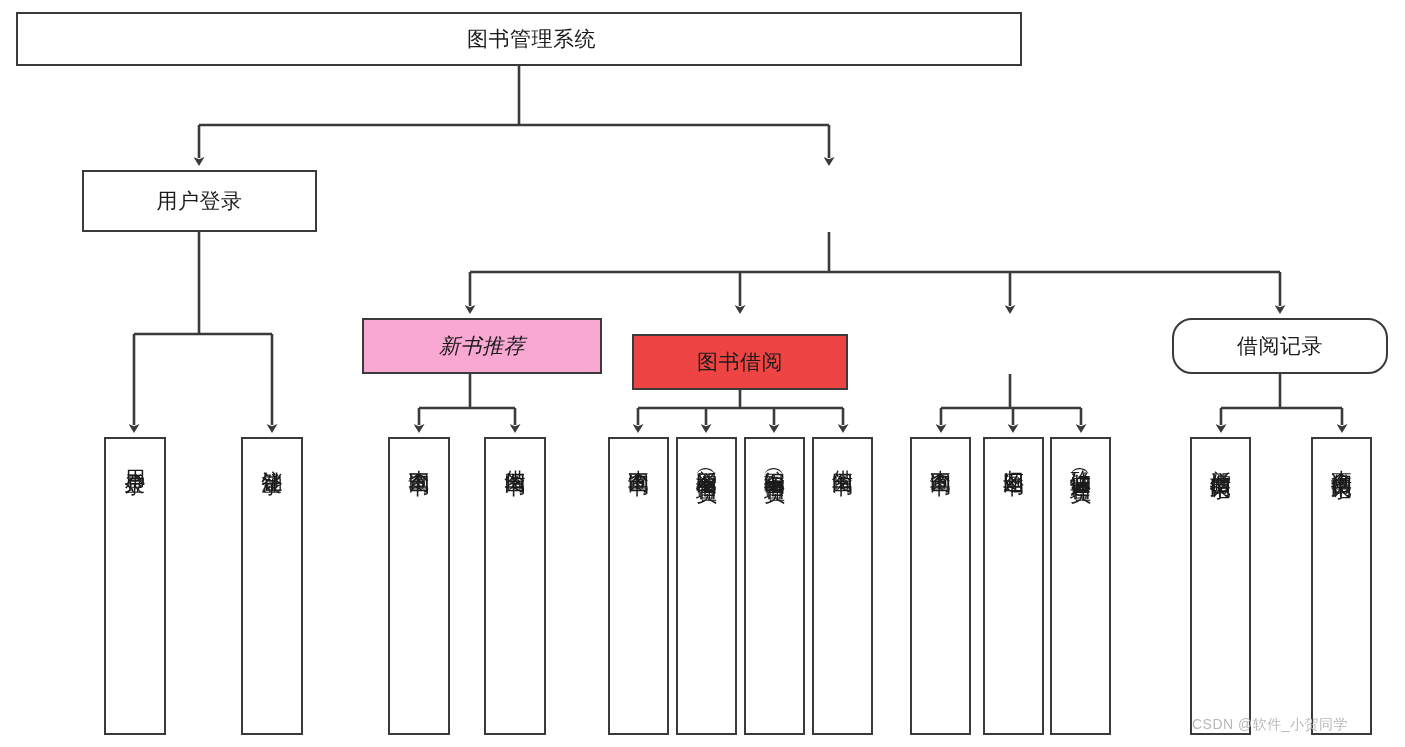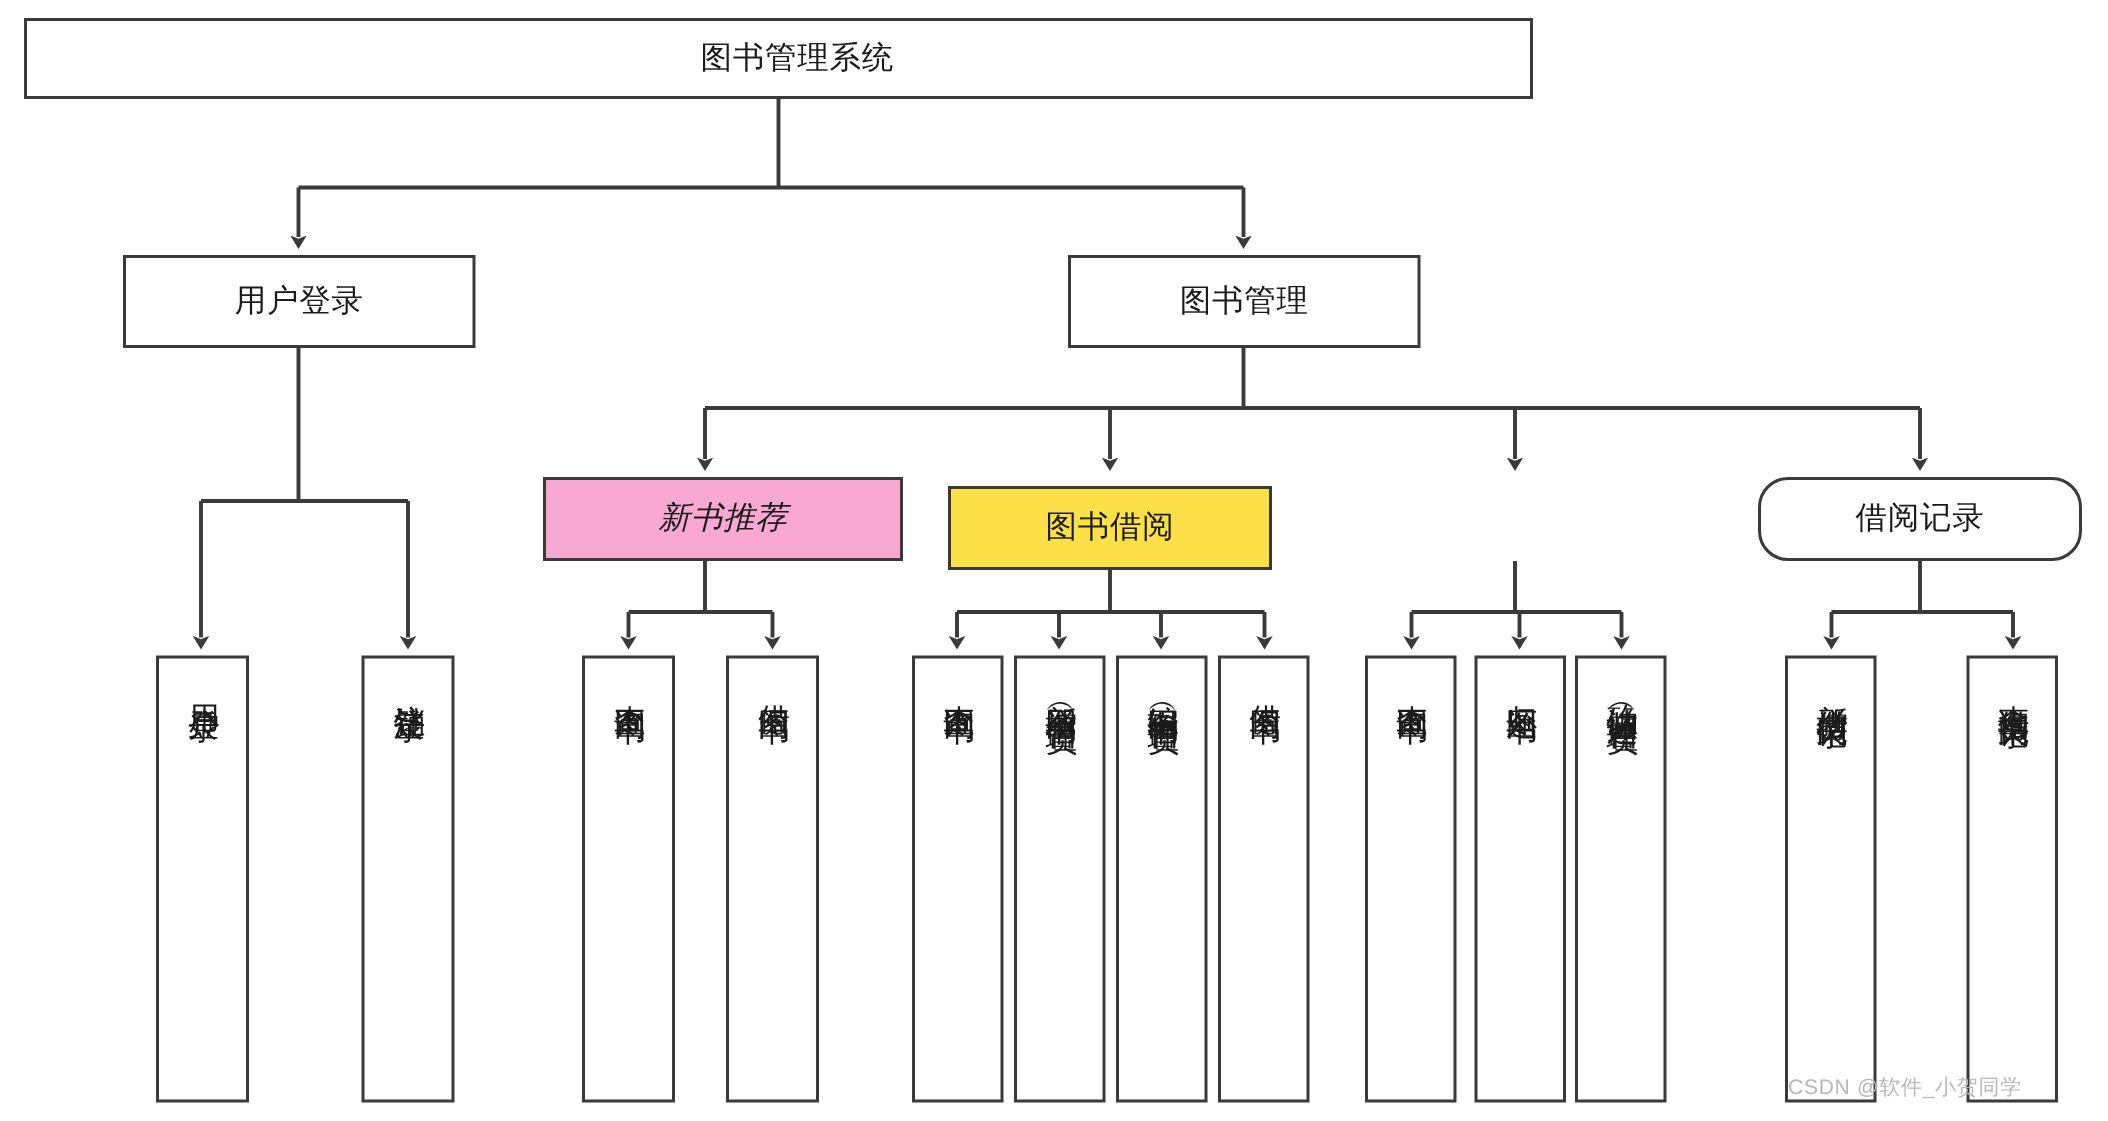--- a/index.html
+++ b/index.html
@@ -124,28 +124,25 @@
     </g>
   </svg>
 
   <div class="node horiz" style="left: 16px; top: 12px; width: 1006px; height: 54px; border-color: rgb(58, 58, 58); background: rgb(255, 255, 255); padding-left: 25px;">
     <span class="label" style="color: rgb(27, 27, 27);">图书管理系统</span>
   </div>
 
   <div class="node horiz" style="left: 82px; top: 170px; width: 235px; height: 62px; border-color: rgb(58, 58, 58); background: rgb(255, 255, 255);">
     <span class="label" style="color: rgb(27, 27, 27);">用户登录</span>
   </div>
-  <div class="node horiz" style="left: 712px; top: 170px; width: 235px; height: 62px; border-color: rgb(58, 58, 58); background: rgb(255, 255, 255);">
-    <span class="label" style="color: rgb(27, 27, 27);">图书管理</span>
-  </div>
 
   <div class="node horiz" style="left: 362px; top: 318px; width: 240px; height: 56px; border-color: rgb(58, 58, 58); background: #f9a8d4; font-style: italic;">
     <span class="label" style="color: rgb(27, 27, 27);">新书推荐</span>
   </div>
-  <div class="node horiz" style="left: 632px; top: 324px; width: 216px; height: 56px; border-color: rgb(58, 58, 58); background: #fde047;">
+  <div class="node horiz" style="left: 632px; top: 334px; width: 216px; height: 56px; border-color: rgb(58, 58, 58); background: #ef4444;">
     <span class="label" style="color: rgb(27, 27, 27);">图书借阅</span>
   </div>
   <div class="node horiz" style="left: 1172px; top: 318px; width: 216px; height: 56px; border-color: rgb(58, 58, 58); background: rgb(255, 255, 255); border-radius: 20px;">
     <span class="label" style="color: rgb(27, 27, 27);">借阅记录</span>
   </div>
 
   <div class="node vert" style="left: 104px; top: 437px; width: 62px; height: 298px; border-color: rgb(58, 58, 58); background: rgb(255, 255, 255);">
     <span class="label" style="color: rgb(27, 27, 27);">用户登录</span>
   </div>
   <div class="node vert" style="left: 241px; top: 437px; width: 62px; height: 298px; border-color: rgb(58, 58, 58); background: rgb(255, 255, 255);">

